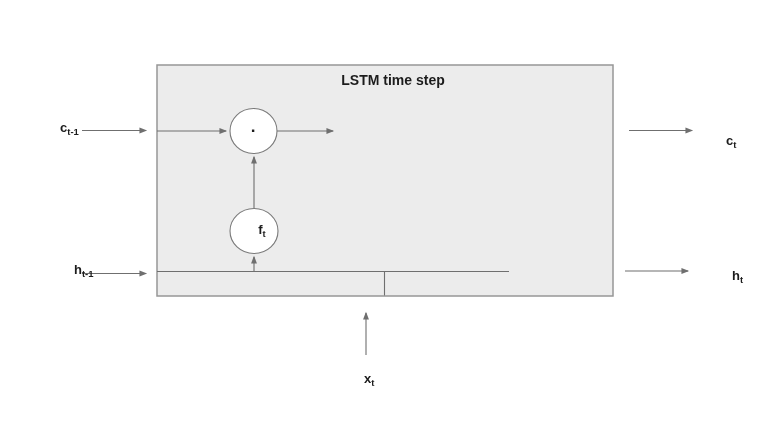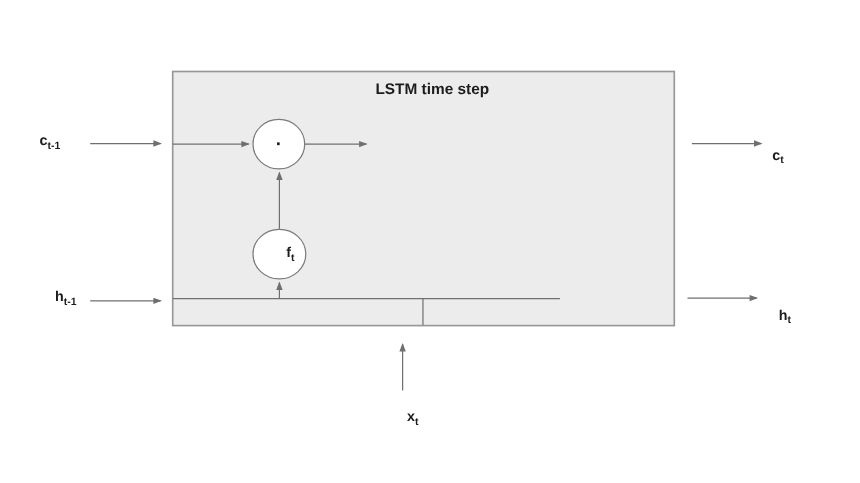--- a/index.html
+++ b/index.html
@@ -25,20 +25,21 @@
   .box{fill:var(--box-fill);stroke:var(--box-border);stroke-width:1.5;}
   .flow{stroke:var(--line);stroke-width:1.1;fill:none;}
   .node{fill:var(--node-fill);stroke:var(--node-stroke);stroke-width:1.1;}
   .arrowhead{fill:var(--line);}
   .lbl{
     position:absolute;
     font-size:13px;
     font-weight:700;
     line-height:16px;
     white-space:nowrap;
+    margin-left:24px;
   }
   .lbl sub{
     font-size:9.5px;
     font-weight:700;
     vertical-align:-3px;
     letter-spacing:0;
   }
   .title{
     position:absolute;
     left:157px;top:72px;width:436px;
@@ -92,25 +93,25 @@
     <line class="flow" x1="366" y1="355" x2="366" y2="313" marker-end="url(#arrow)"></line>
 
     <ellipse class="node" cx="253.5" cy="131" rx="23.5" ry="22.5"></ellipse>
     <ellipse class="node" cx="254" cy="231" rx="24" ry="22.5"></ellipse>
   </svg>
 
   <div class="title">LSTM time step</div>
 
   <div class="op-dot">·</div>
 
-  <div class="node-text lbl" style="left:250px;top:222px;width:28px;"><span>f</span><sub>t</sub></div>
+  <div class="node-text lbl" style="left:224px;top:222px;width:28px;"><span>f</span><sub>t</sub></div>
 
   <div class="lbl" style="left:36px;top:120px;"><span>c</span><sub>t-1</sub></div>
 
   <div class="lbl" style="left:50px;top:262px;"><span>h</span><sub>t-1</sub></div>
 
   <div class="lbl" style="left:702px;top:133px;"><span>c</span><sub>t</sub></div>
 
-  <div class="lbl" style="left:708px;top:279px;"><span>h</span><sub>t</sub></div>
+  <div class="lbl" style="left:708px;top:268px;"><span>h</span><sub>t</sub></div>
 
-  <div class="lbl" style="left:370px;top:371px;"><span>x</span><sub>t</sub></div>
+  <div class="lbl" style="left:340px;top:371px;"><span>x</span><sub>t</sub></div>
 
 </div>
 
 </body></html>

